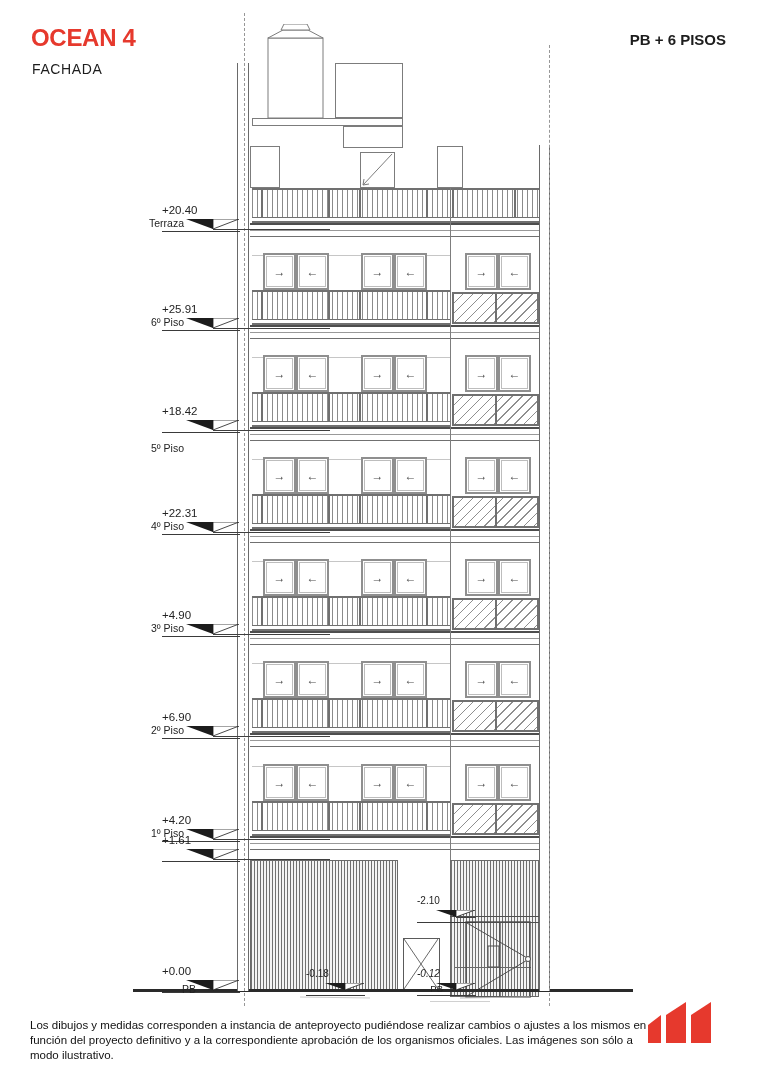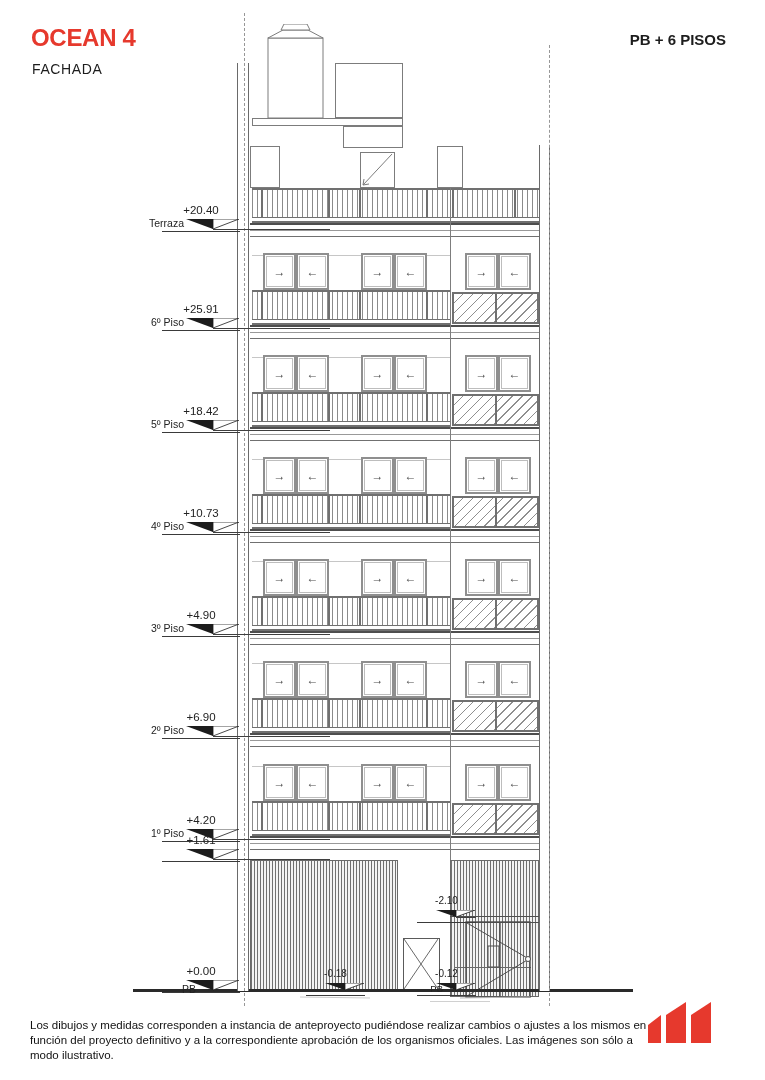--- a/index.html
+++ b/index.html
@@ -29,21 +29,21 @@
            background:repeating-linear-gradient(135deg,#fff 0 6px,#8f8f8f 6px 7px); }
   .hatch-div { position:absolute; top:0; bottom:0; width:2px; background:#707070; }
   .slab  { position:absolute; border-top:2px solid #4e4e4e; border-bottom:1px solid #707070;
            background:linear-gradient(to bottom,#fff 0 5px,#999 5px 6px,#fff 6px 100%); }
   .winpair { position:absolute; }
   .leaf  { position:absolute; top:0; bottom:0; width:33px; border:2px solid #8f8f8f; background:#fff; }
   .leaf-in { position:absolute; left:1px; right:1px; top:1px; bottom:1px; border:1px solid #bdbdbd;
            display:flex; align-items:center; justify-content:center; }
   .arrow { font-size:12px; color:#4a4a4a; line-height:1; }
   .soffit { position:absolute; height:1px; background:#c6c6c6; }
-  .mk-val { position:absolute; text-align:center; color:#232323; border-bottom:1px solid #3a3a3a;
+  .mk-val { position:absolute; text-align:left; color:#232323; border-bottom:1px solid #3a3a3a;
            line-height:14px; padding-bottom:14px; }
   .mk-lab { position:absolute; text-align:center; color:#232323; font-size:10.5px; line-height:12px; }
   .mk-line { position:absolute; height:1px; background:#3f3f3f; }
   .gnd   { position:absolute; background:#2a2a2a; }
   .subln { position:absolute; height:1px; }
 </style>
 </head>
 <body>
 
 <div class="sheet">
@@ -406,22 +406,22 @@
         <polygon points="27,0 53,0 27,10" fill="#fff" stroke="#1c1c1c" stroke-width="0.8"></polygon>
       </svg>
       <div class="mk-line" style="left: 213px; top: 328px; width: 117px; height: 1px;"></div>
       <div class="mk-lab" style="right: 581px; top: 316px;">6º Piso</div>
       <div class="mk-val" style="right: 525px; top: 404px; width: 78px; font-size: 11.5px;">+18.42</div>
       <svg width="54" height="11" viewBox="0 0 54 11" style="position: absolute; left: 186px; top: 420px;">
         <polygon points="0,0 27,0 27,10" fill="#1c1c1c"></polygon>
         <polygon points="27,0 53,0 27,10" fill="#fff" stroke="#1c1c1c" stroke-width="0.8"></polygon>
       </svg>
       <div class="mk-line" style="left: 213px; top: 430px; width: 117px; height: 1px;"></div>
-      <div class="mk-lab" style="right: 581px; top: 418px; margin-left: 28px;">5º Piso</div>
-      <div class="mk-val" style="right: 525px; top: 506px; width: 78px; font-size: 11.5px;">+10.73</div>
+      <div class="mk-lab" style="right: 581px; top: 442px; margin-left: 28px;">5º Piso</div>
+      <div class="mk-val" style="right: 525px; top: 506px; width: 78px; font-size: 11.5px;">+22.31</div>
       <svg width="54" height="11" viewBox="0 0 54 11" style="position: absolute; left: 186px; top: 522px;">
         <polygon points="0,0 27,0 27,10" fill="#1c1c1c"></polygon>
         <polygon points="27,0 53,0 27,10" fill="#fff" stroke="#1c1c1c" stroke-width="0.8"></polygon>
       </svg>
       <div class="mk-line" style="left: 213px; top: 532px; width: 117px; height: 1px;"></div>
       <div class="mk-lab" style="right: 581px; top: 520px;">4º Piso</div>
       <div class="mk-val" style="right: 525px; top: 608px; width: 78px; font-size: 11.5px;">+4.90</div>
       <svg width="54" height="11" viewBox="0 0 54 11" style="position: absolute; left: 186px; top: 624px;">
         <polygon points="0,0 27,0 27,10" fill="#1c1c1c"></polygon>
         <polygon points="27,0 53,0 27,10" fill="#fff" stroke="#1c1c1c" stroke-width="0.8"></polygon>
@@ -458,21 +458,21 @@
       <svg width="40" height="8" viewBox="0 0 40 8" style="position: absolute; left: 436px; top: 910px;">
         <polygon points="0,0 20,0 20,7" fill="#1c1c1c"></polygon>
         <polygon points="20,0 39,0 20,7" fill="#fff" stroke="#1c1c1c" stroke-width="0.8"></polygon>
       </svg>
       <div class="mk-line" style="left: 456px; top: 917px; width: 20px; height: 1px;"></div>
       <div class="mk-val" style="right: 400px; top: 967px; width: 59px; font-size: 10px;">-0.18</div>
       <svg width="40" height="8" viewBox="0 0 40 8" style="position: absolute; left: 325px; top: 983px;">
         <polygon points="0,0 20,0 20,7" fill="#1c1c1c"></polygon>
         <polygon points="20,0 39,0 20,7" fill="#fff" stroke="#1c1c1c" stroke-width="0.8"></polygon>
       </svg>
-      <div class="mk-val" style="right: 289px; top: 967px; width: 59px; font-size: 10px;">-0.12</div>
+      <div class="mk-val" style="right: 289px; top: 967px; width: 59px; font-size: 10px; font-style: italic;">-0.12</div>
       <svg width="40" height="8" viewBox="0 0 40 8" style="position: absolute; left: 436px; top: 983px;">
         <polygon points="0,0 20,0 20,7" fill="#1c1c1c"></polygon>
         <polygon points="20,0 39,0 20,7" fill="#fff" stroke="#1c1c1c" stroke-width="0.8"></polygon>
       </svg>
       <div class="mk-lab" style="right: 322px; top: 983px; font-size: 9.5px;">PB</div>
     </div>
 
   <div class="disclaimer">Los dibujos y medidas corresponden a instancia de anteproyecto pudiéndose realizar cambios o ajustes a los mismos en función del proyecto definitivo y a la correspondiente aprobación de los organismos oficiales. Las imágenes son sólo a modo ilustrativo.</div>
 
   <svg id="logo" style="position:absolute;left:648px;top:1002px;" width="65" height="41" viewBox="0 0 65 41">

